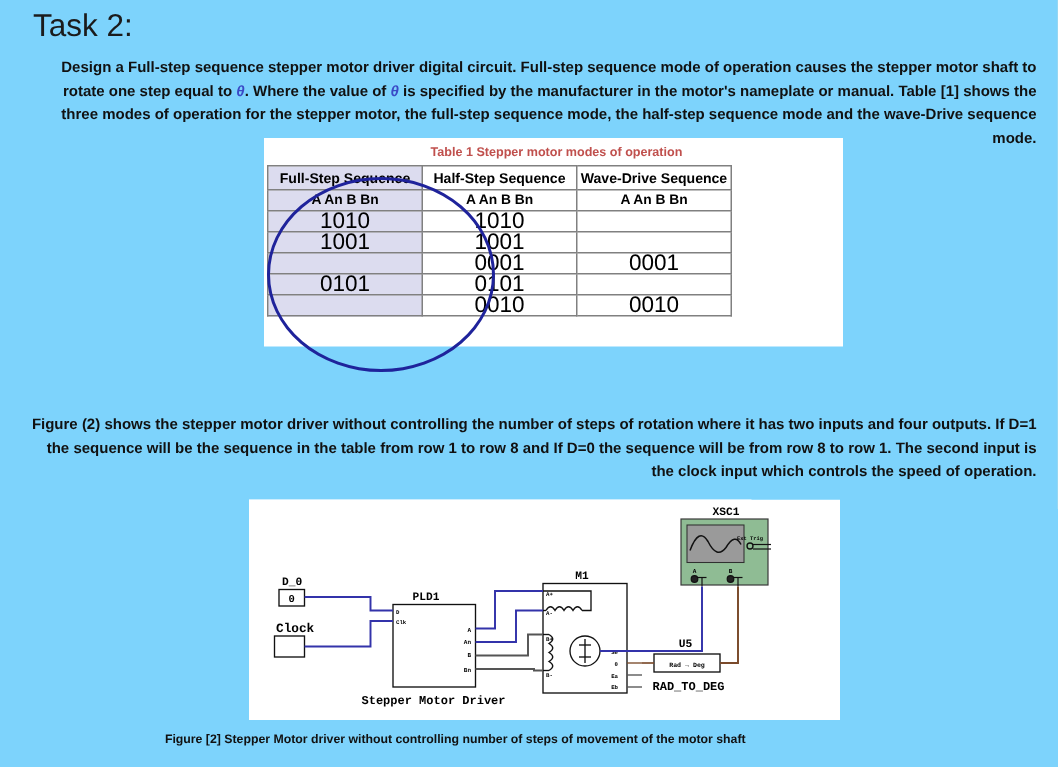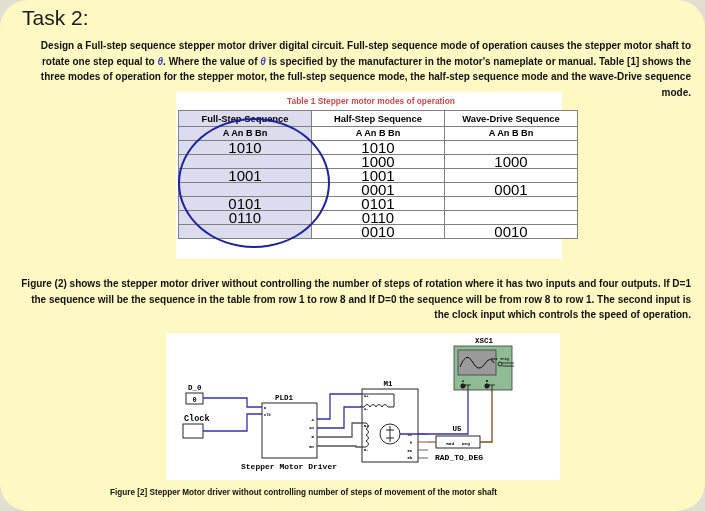--- a/index.html
+++ b/index.html
@@ -11,22 +11,21 @@
     height: 511px;
     background: #e2ded2;
     font-family: "Liberation Sans", sans-serif;
     overflow: hidden;
     position: relative;
   }
   .page {
     position: absolute;
     left: 0; top: 0;
     width: 705px; height: 511px;
-    background: #fef9c3;
-    border-radius: 28px;
+    background: #7dd3fc;
   }
   .title {
     position: absolute;
     left: 22px;
     top: 6px;
     font-size: 21px;
     font-weight: 400;
     color: #1b1b1b;
     letter-spacing: 0px;
     font-family: "Liberation Sans", sans-serif;
@@ -60,21 +59,21 @@
     text-align: center;
     color: #c0504d;
     font-size: 8.4px;
     font-weight: bold;
     padding: 4px 0 4px 4px;
     font-family: "Liberation Sans", sans-serif;
     background: #ffffff;
   }
   table.modes {
     border-collapse: collapse;
-    width: 400px;
+    width: 310px;
     margin: 0 2px 20px 2px;
     background: #ffffff;
     table-layout: fixed;
   }
   table.modes td, table.modes th {
     border: 1px solid #808080;
     text-align: center;
     font-size: 15px;
     font-family: "Liberation Sans", sans-serif;
     color: #000000;
@@ -154,42 +153,32 @@
           <td class="plain">A An B Bn</td>
         </tr>
       </thead>
       <tbody>
         <tr>
           <td class="shade">1010</td>
           <td class="plain">1010</td>
           <td class="plain"></td>
         </tr>
         <tr>
-          <td class="shade"></td>
-          <td class="plain">1000</td>
-          <td class="plain">1000</td>
-        </tr>
-        <tr>
           <td class="shade">1001</td>
           <td class="plain">1001</td>
           <td class="plain"></td>
         </tr>
         <tr>
           <td class="shade"></td>
           <td class="plain">0001</td>
           <td class="plain">0001</td>
         </tr>
         <tr>
           <td class="shade">0101</td>
           <td class="plain">0101</td>
-          <td class="plain"></td>
-        </tr>
-        <tr>
-          <td class="shade">0110</td>
-          <td class="plain">0110</td>
           <td class="plain"></td>
         </tr>
         <tr>
           <td class="shade"></td>
           <td class="plain">0010</td>
           <td class="plain">0010</td>
         </tr>
       </tbody>
     </table>
   </div>

